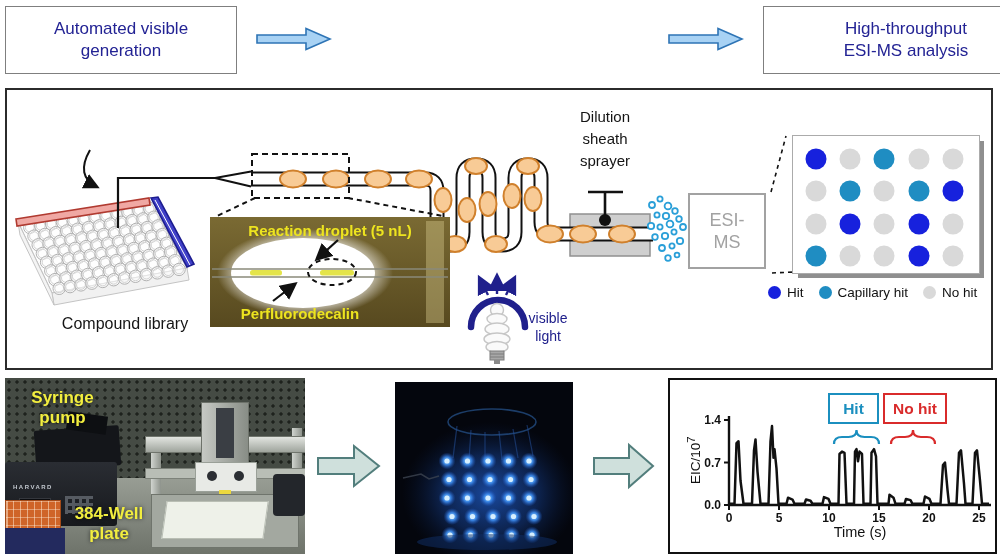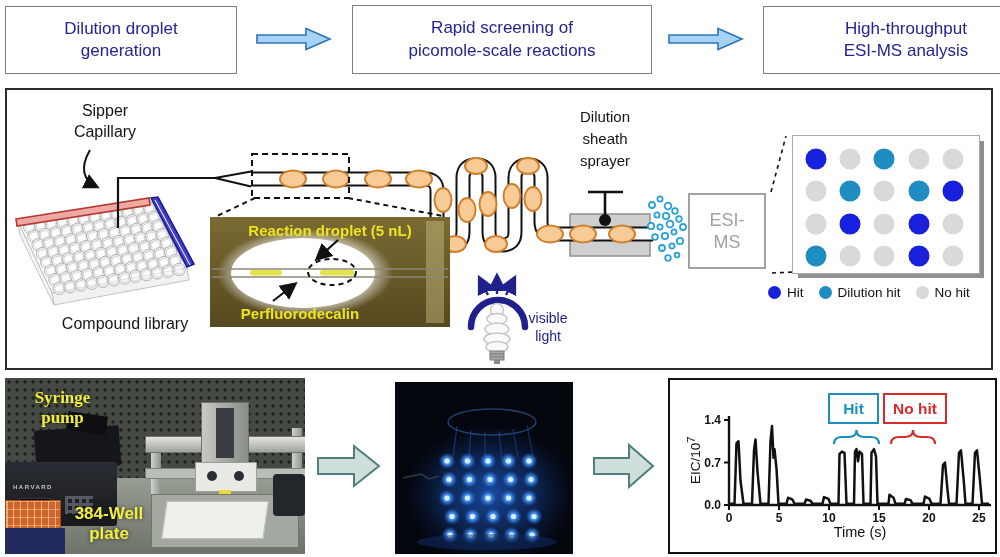--- a/index.html
+++ b/index.html
@@ -32,27 +32,25 @@
                 transform:rotate(-90deg);}
   svg text.tick{font:bold 12px "Liberation Sans",sans-serif;fill:#111;}
   svg text.inset-t{font:bold 15px "Liberation Sans",sans-serif;fill:#ede41f;}
   .pump-brand{position:absolute;left:8px;top:22px;font-size:6px;letter-spacing:1.5px;color:#c3c8cf;font-weight:bold;}
 </style>
 </head>
 <body>
 
 <div id="stage">
 
-  <div class="abs wf-box prelines" style="left:5px;top:6px;width:230px;height:66px;">Dilution droplet
+  <div class="abs wf-box prelines" style="left:5px;top:6px;width:230px;height:66px;">Automated visible
 generation</div>
   <svg class="abs" style="left:256px;top:27px;" width="76" height="24" viewBox="0 0 76 24">
     <polygon points="1,8 50,8 50,1.5 74,12 50,22.5 50,16 1,16" fill="#a8d2f4" stroke="#2e74b5" stroke-width="1.6"></polygon>
   </svg>
-  <div class="abs wf-box prelines" style="left:352px;top:5px;width:298px;height:67px;">Rapid screening of
-picomole-scale reactions</div>
   <svg class="abs" style="left:668px;top:27px;" width="76" height="24" viewBox="0 0 76 24">
     <polygon points="1,8 50,8 50,1.5 74,12 50,22.5 50,16 1,16" fill="#a8d2f4" stroke="#2e74b5" stroke-width="1.6"></polygon>
   </svg>
   <div class="abs wf-box prelines" style="left:763px;top:6px;width:232px;height:66px;padding-left:26px;">High-throughput
 ESI-MS analysis</div>
 
   <div class="abs mid-panel"></div>
 
   <svg class="abs" style="left:5px;top:88px;" width="988" height="282" viewBox="0 0 988 282">
     <defs>
@@ -380,22 +378,20 @@
       <line x1="485" y1="269" x2="499" y2="269" stroke="#7d7d7d" stroke-width="1"></line>
       <rect x="489" y="272" width="6" height="4" fill="#8a8a8a"></rect>
     </g>
 
     <g stroke="#111" stroke-width="1.6" stroke-dasharray="4 4">
       <line x1="766" y1="104" x2="781" y2="48"></line>
       <line x1="767" y1="185" x2="789" y2="184"></line>
     </g>
   </svg>
 
-  <div class="abs lbl prelines" style="left:60px;top:101px;width:90px;">Sipper
-Capillary</div>
   <div class="abs lbl" style="left:45px;top:314px;width:160px;">Compound library</div>
   <div class="abs lbl prelines" style="left:568px;top:106px;width:74px;font-size:15px;line-height:1.45;">Dilution
 sheath
 sprayer</div>
   <div class="abs lbl prelines navy" style="left:519px;top:309px;width:58px;font-size:14px;">visible
 light</div>
   <div class="abs esi-box prelines">ESI-
 MS</div>
 
   <div class="abs dot-shadow"></div>
@@ -423,21 +419,21 @@
         <circle cx="160" cy="120" r="10.5" fill="#d9d9d9"></circle>
       </svg>
   </div>
   <div class="abs legend-row">
     <span class="legend-item">
       <span class="legend-dot" style="background: rgb(23, 33, 221);"></span>
       <span>Hit</span>
     </span>
     <span class="legend-item">
       <span class="legend-dot" style="background: rgb(31, 141, 194);"></span>
-      <span>Dilution hit</span>
+      <span>Capillary hit</span>
     </span>
     <span class="legend-item">
       <span class="legend-dot" style="background: rgb(217, 217, 217);"></span>
       <span>No hit</span>
     </span>
   </div>
 
   <div class="abs photo1">
     <div class="abs" style="left:0;top:100px;width:300px;height:76px;background:linear-gradient(#989d94,#6e736a);"></div>
     <div class="abs" style="left:30px;top:50px;width:85px;height:40px;background:#14161a;border-radius:2px;transform:rotate(-4deg);"></div>
@@ -462,21 +458,21 @@
     </div>
     <div class="abs" style="left:214px;top:112px;width:12px;height:22px;background:#ecd83f;"></div>
     <div class="abs" style="left:146px;top:116px;width:146px;height:52px;background:#a3a8a0;border:1px solid #6f746c;">
       <div class="abs" style="left:12px;top:6px;width:100px;height:36px;background:#eef1e9;border:1px solid #b9beb4;transform:skewX(-8deg);"></div>
     </div>
     <div class="abs" style="left:0;top:122px;width:54px;height:32px;background:#cf6428;border:1px solid #a34a18;background-image:
          repeating-linear-gradient(90deg,rgba(255,240,220,.5) 0 1.5px,transparent 1.5px 7px),
          repeating-linear-gradient(rgba(255,240,220,.4) 0 1.5px,transparent 1.5px 8px);"></div>
     <div class="abs" style="left:0;top:150px;width:60px;height:26px;background:#232a5e;"></div>
     <div class="abs" style="left:268px;top:96px;width:32px;height:42px;background:#23262b;border-radius:4px;"></div>
-    <div class="abs yellow-lbl prelines" style="left:5px;top:10px;width:105px;font-family:Liberation Serif, serif;">Syringe
+    <div class="abs yellow-lbl prelines" style="left:5px;top:10px;width:105px;">Syringe
 pump</div>
     <div class="abs yellow-lbl prelines" style="left:44px;top:126px;width:120px;">384-Well
 plate</div>
   </div>
 
   <svg class="abs" style="left:316px;top:443px;" width="66" height="46" viewBox="0 0 66 46">
     <polygon points="2,15 38,15 38,3 63,23 38,43 38,31 2,31" fill="#cfe0dc" stroke="#527e7c" stroke-width="2"></polygon>
   </svg>
 
   <div class="abs photo2">

